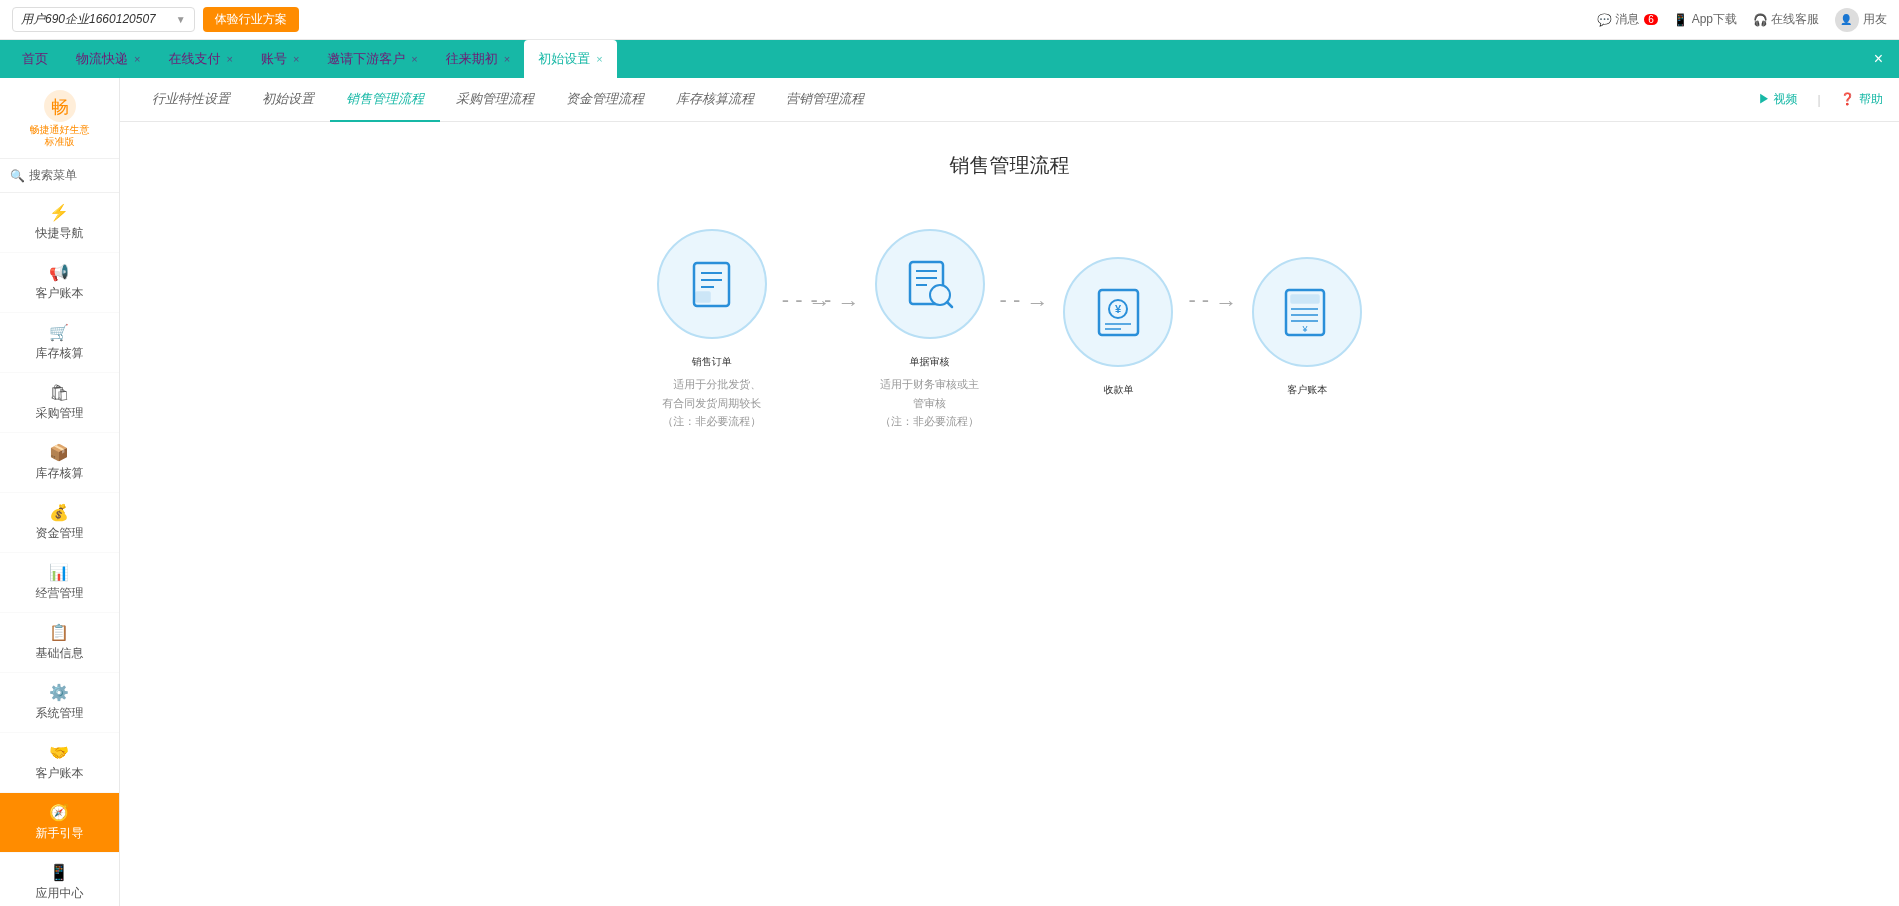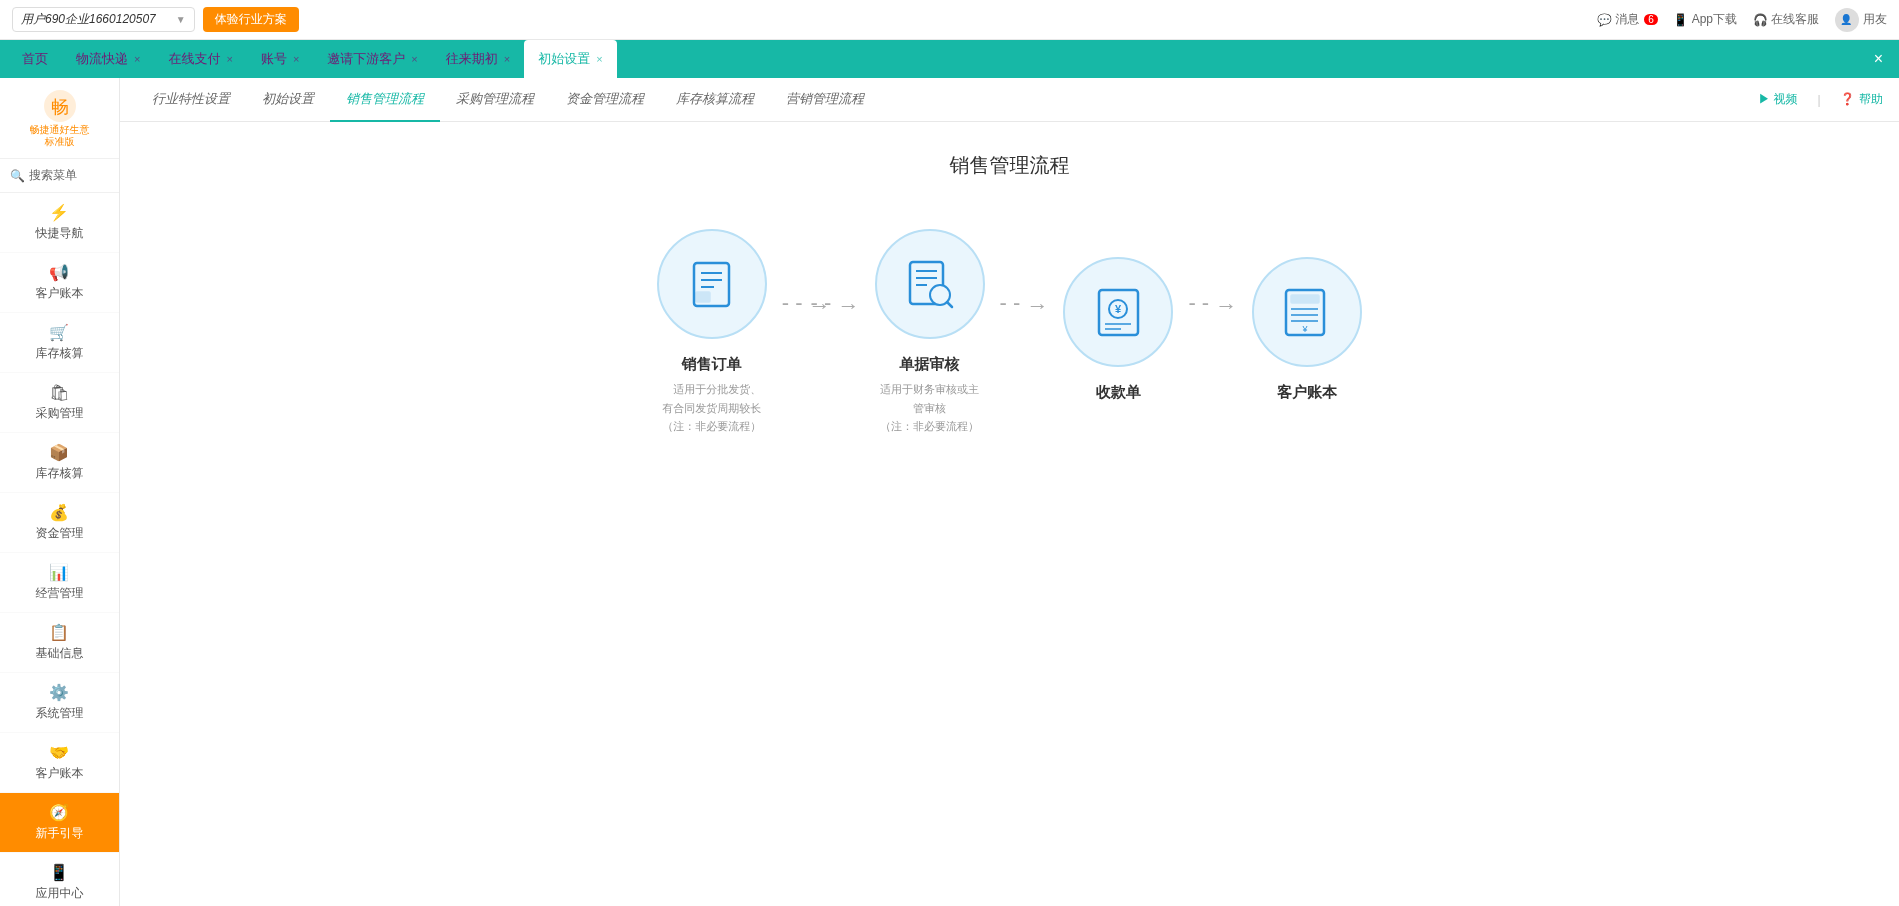--- a/index.html
+++ b/index.html
@@ -93,21 +93,21 @@
     .flow-step {
       display: flex; flex-direction: column; align-items: center;
       width: 160px;
     }
     .step-circle {
       width: 110px; height: 110px; border-radius: 50%;
       border: 2px solid #b8dff5; background: #eaf6fd;
       display: flex; align-items: center; justify-content: center;
       margin-bottom: 16px; position: relative;
     }
-    .step-name { font-size: 15px; color: #333; margin-bottom: 6px; font-weight: 700; }
+    .step-name { font-size: 10px; color: #333; margin-bottom: 6px; font-weight: 400; }
     .step-desc { font-size: 11px; color: #999; text-align: center; line-height: 1.6; }
     .flow-arrow {
       font-size: 22px; color: #aaa; margin: 0 -10px; margin-bottom: 60px;
       flex-shrink: 0;
     }
   </style>
 </head>
 <body>
 
 <div class="top-bar">

